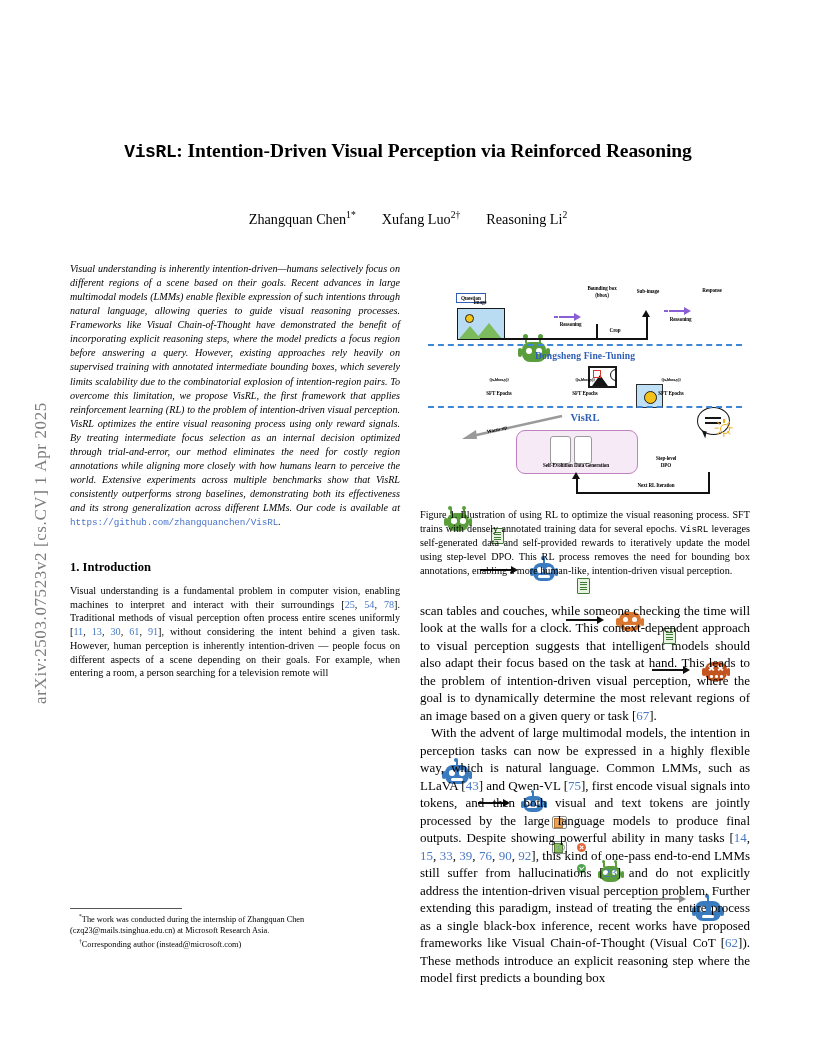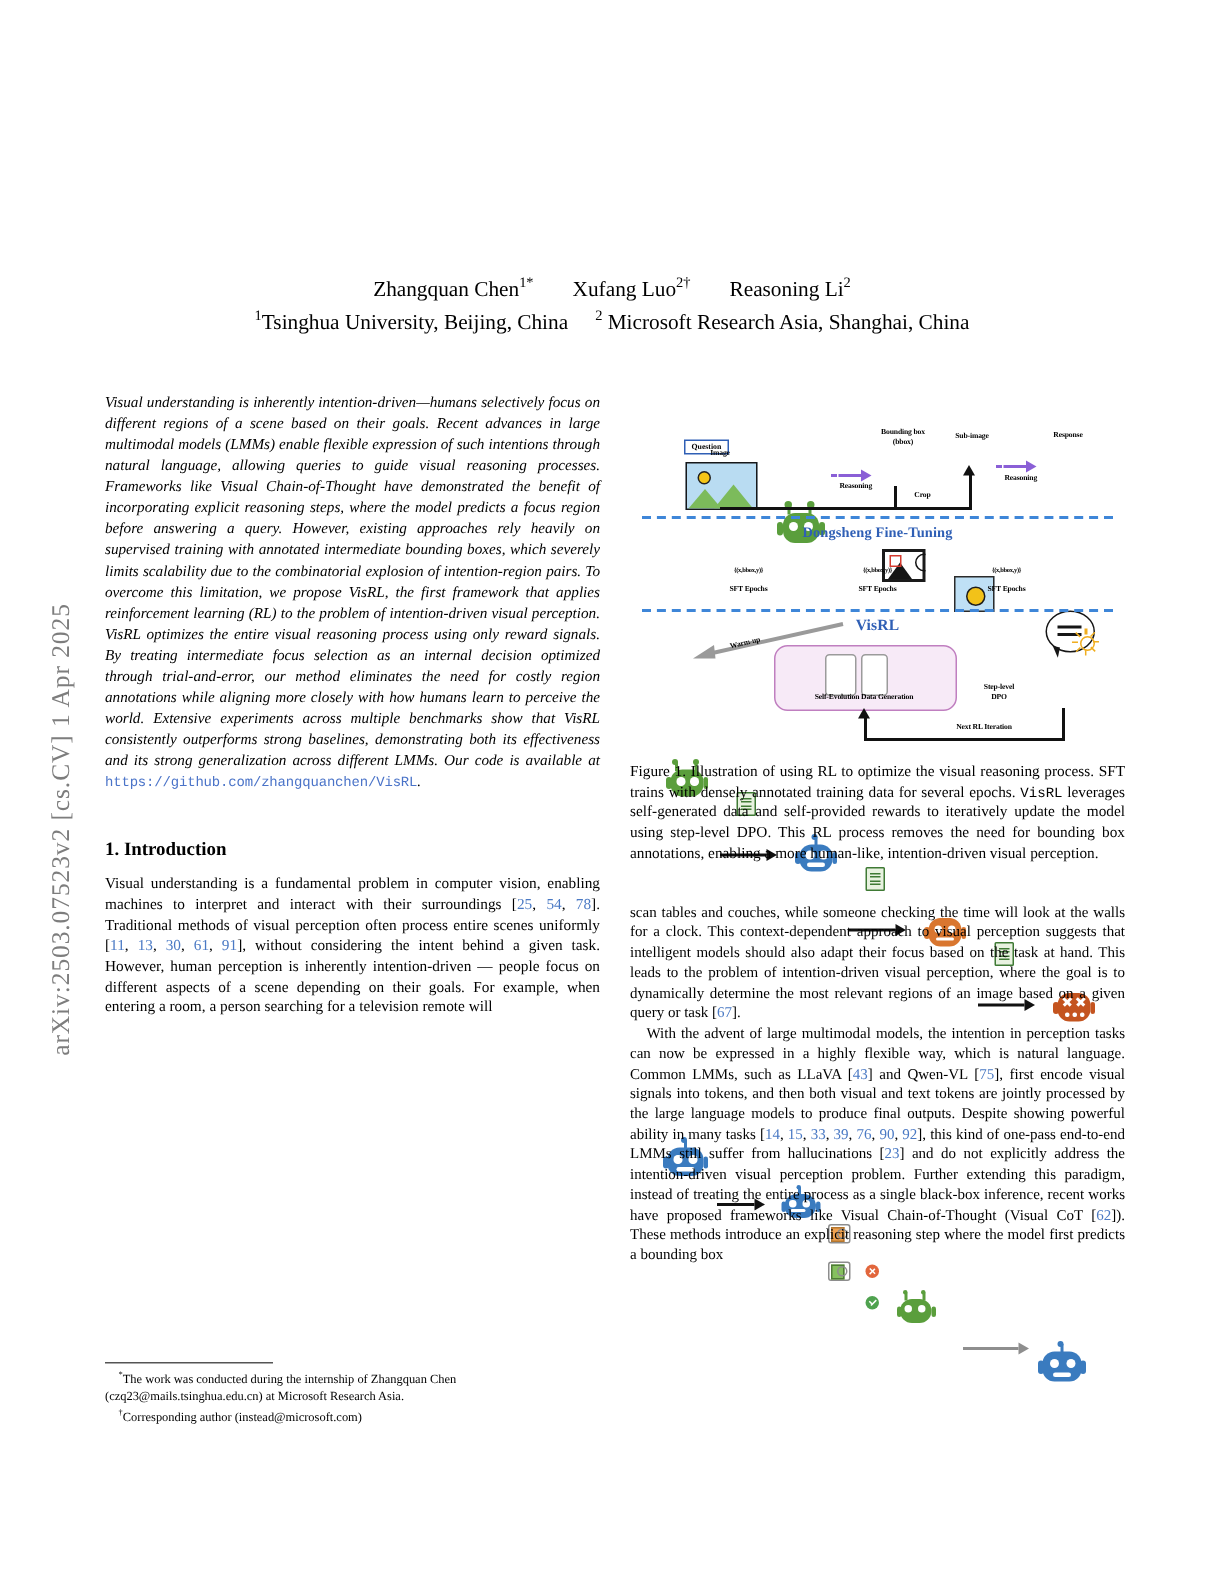--- a/index.html
+++ b/index.html
@@ -352,41 +352,41 @@
   }
   .fig-caption .mono-sc {
     font-family: "Liberation Mono", monospace;
     font-size: 9.4px;
   }
   .right-body {
     position: absolute;
     left: 420px;
     top: 602px;
     width: 330px;
-    font-size: 10px;
+    font-size: 13px;
     line-height: 1.345;
     text-align: justify;
   }
   .right-body p { margin: 0; }
   .right-body p.ind { text-indent: 11px; margin-top: 0; }
 </style>
 </head>
 <body>
 
 <div class="page">
 
   <div class="arxiv-stamp">arXiv:2503.07523v2  [cs.CV]  1 Apr 2025</div>
 
   <div class="title-block">
+    <div class="paper-title">
+      <span class="mono">VisRL</span><span>: Intention-Driven Visual Perception via Reinforced Reasoning</span>
+    </div>
 
     <div class="authors">
       <span class="name"><span>Zhangquan Chen</span><sup>1*</sup></span><span class="gap"></span><span class="name"><span>Xufang Luo</span><sup>2†</sup></span><span class="gap"></span><span class="name"><span>Reasoning Li</span><sup>2</sup></span>
-      <div class="affils">
-        <span><sup>1</sup><span>Tsinghua University, Beijing, China</span></span><span class="gap"></span><span><sup>2</sup><span> Microsoft Research Asia, Shanghai, China</span></span>
-      </div>
     </div>
   </div>
 
   <div class="col col-left">
     <p class="abstract"><span>Visual understanding is inherently intention-driven—humans selectively focus on different regions of a scene based on their goals. Recent advances in large multimodal models (LMMs) enable flexible expression of such intentions through natural language, allowing queries to guide visual reasoning processes. Frameworks like Visual Chain-of-Thought have demonstrated the benefit of incorporating explicit reasoning steps, where the model predicts a focus region before answering a query. However, existing approaches rely heavily on supervised training with annotated intermediate bounding boxes, which severely limits scalability due to the combinatorial explosion of intention-region pairs. To overcome this limitation, we propose VisRL, the first framework that applies reinforcement learning (RL) to the problem of intention-driven visual perception. VisRL optimizes the entire visual reasoning process using only reward signals. By treating intermediate focus selection as an internal decision optimized through trial-and-error, our method eliminates the need for costly region annotations while aligning more closely with how humans learn to perceive the world. Extensive experiments across multiple benchmarks show that VisRL consistently outperforms strong baselines, demonstrating both its effectiveness and its strong generalization across different LMMs. Our code is available at </span><span class="url">https://github.com/zhangquanchen/VisRL</span><span>.</span></p>
 
     <div class="section-head">1. Introduction</div>
     <p class="body"><span>Visual understanding is a fundamental problem in computer vision, enabling machines to interpret and interact with their surroundings [</span><span class="cite">25</span><span>, </span><span class="cite">54</span><span>, </span><span class="cite">78</span><span>]. Traditional methods of visual perception often process entire scenes uniformly [</span><span class="cite">11</span><span>, </span><span class="cite">13</span><span>, </span><span class="cite">30</span><span>, </span><span class="cite">61</span><span>, </span><span class="cite">91</span><span>], without considering the intent behind a given task. However, human perception is inherently intention-driven — people focus on different aspects of a scene depending on their goals. For example, when entering a room, a person searching for a television remote will</span></p>
   </div>
 

